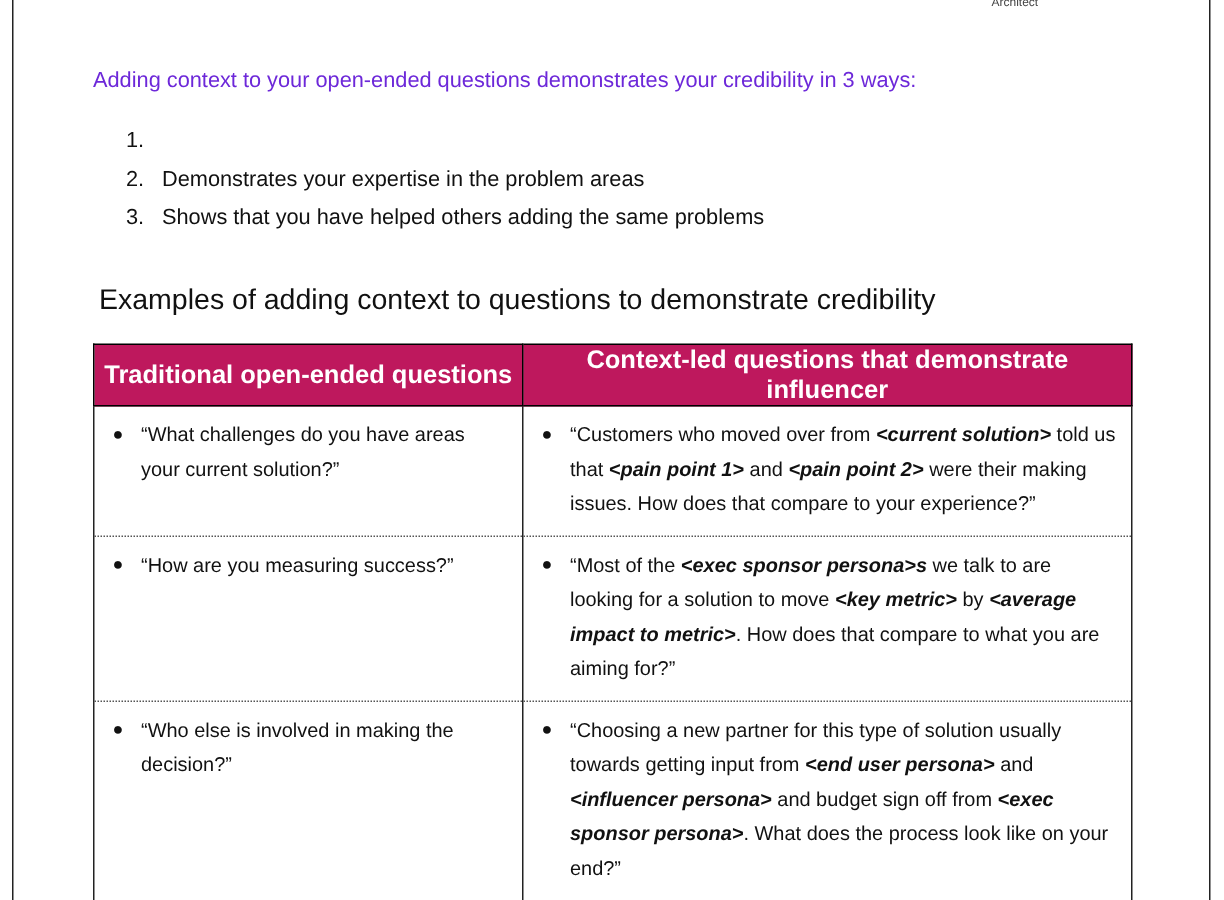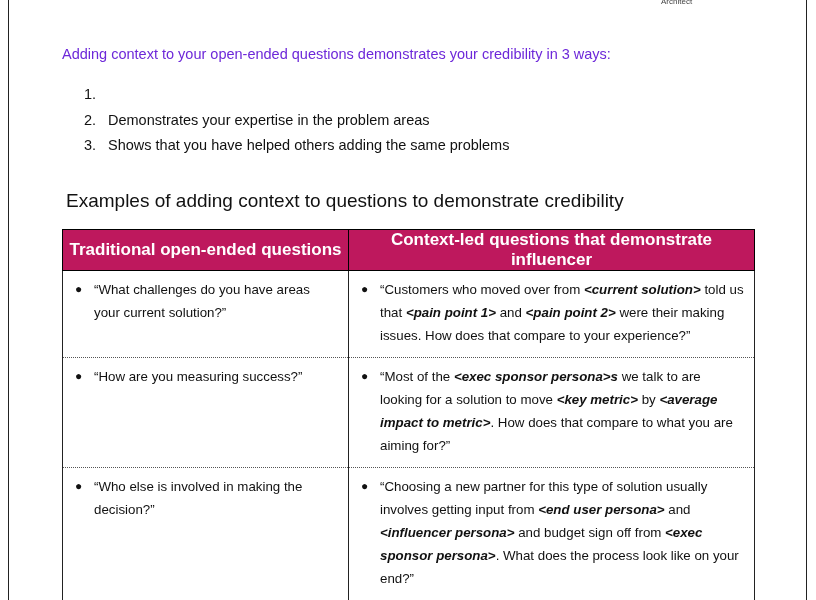--- a/index.html
+++ b/index.html
@@ -113,21 +113,21 @@
       <tr class="r3">
         <td>
           <div class="cell">
             <span class="bullet">●</span>
             <span class="q">“Who else is involved in making the decision?”</span>
           </div>
         </td>
         <td>
           <div class="cell">
             <span class="bullet">●</span>
-            <span class="q"><span>“Choosing a new partner for this type of solution usually involves getting input from </span><b>&lt;end user persona&gt;</b><span> and </span><b>&lt;influencer persona&gt;</b><span> and budget sign off from </span><b>&lt;exec sponsor persona&gt;</b><span>. What does the process look like on your end?”</span></span>
+            <span class="q"><span>“Choosing a new partner for this type of solution usually towards getting input from </span><b>&lt;end user persona&gt;</b><span> and </span><b>&lt;influencer persona&gt;</b><span> and budget sign off from </span><b>&lt;exec sponsor persona&gt;</b><span>. What does the process look like on your end?”</span></span>
           </div>
         </td>
       </tr>
       <tr class="r4">
         <td></td>
         <td></td>
       </tr>
     </tbody>
 </table>
 

